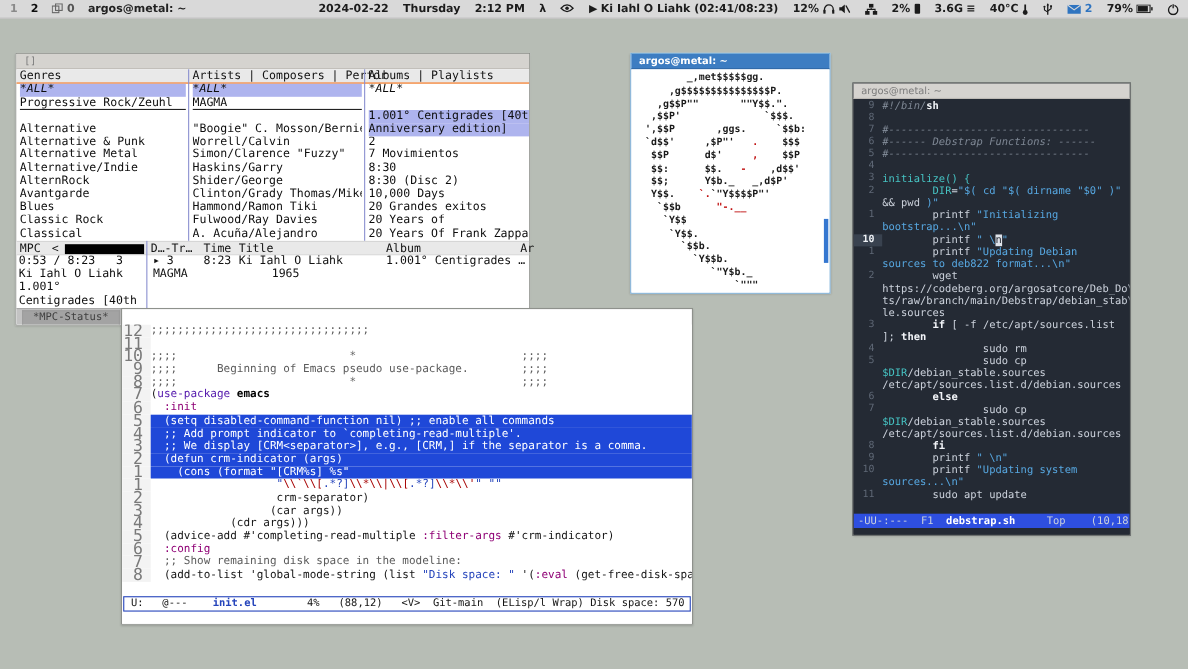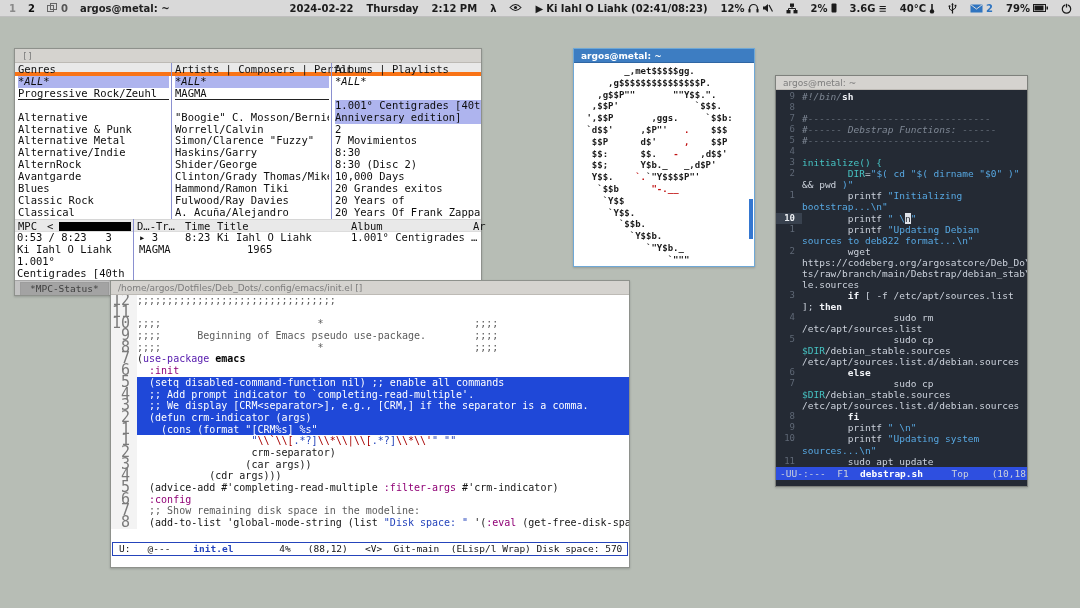--- a/index.html
+++ b/index.html
@@ -24,21 +24,21 @@
   .win{position:absolute;background:#fff;border:1px solid #8e918c;box-shadow:0 1px 2px rgba(0,0,0,.18)}
   .tbar{height:14px;background:#d5d3cf;border-bottom:1px solid #bdbab5;display:flex;align-items:center;
     padding:0 7px;font-size:9px;color:#7c7c7c;white-space:nowrap;overflow:hidden}
   .tbar.active{background:#3d7dc2;color:#fff;font-weight:bold;border-bottom:1px solid #2f66a3}
 
   
   #mpc{left:14px;top:48px;width:468px;height:248px;z-index:2}
   #mpc .body{position:absolute;left:0;top:14px;right:0;bottom:0;background:#fff;
     font-family:"DejaVu Sans Mono",monospace;font-size:10.5px}
   .mpc-hdr{position:absolute;left:0;top:0;width:100%;height:13px;background:#e9e9e9;
-    border-bottom:4px solid #f97316;white-space:pre}
+    border-bottom:1px solid #f97316;white-space:pre}
   .mpc-hdr span{position:absolute;top:0;line-height:13px;color:#111}
   .mpc-col{position:absolute;top:13px;height:143px;overflow:hidden}
   .mrow{height:11.9px;line-height:11.9px;white-space:pre;overflow:hidden;color:#0d0d0d}
   .mrow.hl{background:#aeb4ee}
   .mrow.it{font-style:italic}
   .mrow.ul{border-bottom:1px solid #222}
   .vsep{position:absolute;width:1px;background:#8a90d0}
   .mpc-bar{position:absolute;left:0;top:156px;width:100%;height:13px;background:#e9e9e9;
     border-top:1px solid #d6d6d6;border-bottom:1px solid #dcdcdc}
   .mpc-bar span,.abspan{position:absolute;top:0;line-height:13px;color:#111;white-space:pre}
@@ -341,42 +341,38 @@
         <div class="crow cur"><span class="gut">10</span><span class="txt"><span class="sg-p">        printf </span><span class="sg-s">" \</span><span class="sg-u">n</span><span class="sg-s">"</span></span></div>
         <div class="crow"><span class="gut">1</span><span class="txt"><span class="sg-p">        printf </span><span class="sg-s">"Updating Debian</span></span></div>
         <div class="crow"><span class="gut"></span><span class="txt"><span class="sg-s">sources to deb822 format...\n"</span></span></div>
         <div class="crow"><span class="gut">2</span><span class="txt"><span class="sg-p">        wget</span></span></div>
         <div class="crow"><span class="gut"></span><span class="txt"><span class="sg-p">https://codeberg.org/argosatcore/Deb_Do\</span></span></div>
         <div class="crow"><span class="gut"></span><span class="txt"><span class="sg-p">ts/raw/branch/main/Debstrap/debian_stab\</span></span></div>
         <div class="crow"><span class="gut"></span><span class="txt"><span class="sg-p">le.sources</span></span></div>
         <div class="crow"><span class="gut">3</span><span class="txt"><span class="sg-p">        </span><span class="sg-k">if</span><span class="sg-p"> [ -f /etc/apt/sources.list</span></span></div>
         <div class="crow"><span class="gut"></span><span class="txt"><span class="sg-p">]; </span><span class="sg-k">then</span></span></div>
         <div class="crow"><span class="gut">4</span><span class="txt"><span class="sg-p">                sudo rm</span></span></div>
-        <div class="crow"><span class="gut"></span><span class="txt"><span class="sg-p">/etc/apt/sources.list</span></span></div>
         <div class="crow"><span class="gut">5</span><span class="txt"><span class="sg-p">                sudo cp</span></span></div>
         <div class="crow"><span class="gut"></span><span class="txt"><span class="sg-f">$DIR</span><span class="sg-p">/debian_stable.sources</span></span></div>
         <div class="crow"><span class="gut"></span><span class="txt"><span class="sg-p">/etc/apt/sources.list.d/debian.sources</span></span></div>
         <div class="crow"><span class="gut">6</span><span class="txt"><span class="sg-p">        </span><span class="sg-k">else</span></span></div>
         <div class="crow"><span class="gut">7</span><span class="txt"><span class="sg-p">                sudo cp</span></span></div>
         <div class="crow"><span class="gut"></span><span class="txt"><span class="sg-f">$DIR</span><span class="sg-p">/debian_stable.sources</span></span></div>
         <div class="crow"><span class="gut"></span><span class="txt"><span class="sg-p">/etc/apt/sources.list.d/debian.sources</span></span></div>
         <div class="crow"><span class="gut">8</span><span class="txt"><span class="sg-p">        </span><span class="sg-k">fi</span></span></div>
         <div class="crow"><span class="gut">9</span><span class="txt"><span class="sg-p">        printf </span><span class="sg-s">" \n"</span></span></div>
         <div class="crow"><span class="gut">10</span><span class="txt"><span class="sg-p">        printf </span><span class="sg-s">"Updating system</span></span></div>
         <div class="crow"><span class="gut"></span><span class="txt"><span class="sg-s">sources...\n"</span></span></div>
         <div class="crow"><span class="gut">11</span><span class="txt"><span class="sg-p">        sudo apt update</span></span></div>
       </div>
     <div id="deb-modeline"><span class="sg-p">-UU-:---  F1  </span><span class="sg-p b">debstrap.sh</span><span class="sg-p">     Top    (10,18)</span></div>
   </div>
 </div>
 
 <div id="ewin" class="win">
-  <div class="tbar">
-      <span>/home/argos/Dotfiles/Deb_Dots/.config/emacs/init.el []</span>
-    </div>
   <div class="body">
     <div id="init-code">
         <div class="crow"><span class="gut">12</span><span class="txt"><span class="sg-c">;;;;;;;;;;;;;;;;;;;;;;;;;;;;;;;;;</span></span></div>
         <div class="crow"><span class="gut">11</span><span class="txt"><span class="sg-p"></span></span></div>
         <div class="crow"><span class="gut">10</span><span class="txt"><span class="sg-c">;;;;                          *                         ;;;;</span></span></div>
         <div class="crow"><span class="gut">9</span><span class="txt"><span class="sg-c">;;;;      Beginning of Emacs pseudo use-package.        ;;;;</span></span></div>
         <div class="crow"><span class="gut">8</span><span class="txt"><span class="sg-c">;;;;                          *                         ;;;;</span></span></div>
         <div class="crow"><span class="gut">7</span><span class="txt"><span class="sg-p">(</span><span class="sg-k">use-package</span><span class="sg-p"> </span><span class="sg-b">emacs</span></span></div>
         <div class="crow"><span class="gut">6</span><span class="txt"><span class="sg-p">  </span><span class="sg-m">:init</span></span></div>
         <div class="crow sel"><span class="gut">5</span><span class="txt"><span class="sg-p">  (setq disabled-command-function nil) ;; enable all commands</span></span></div>

